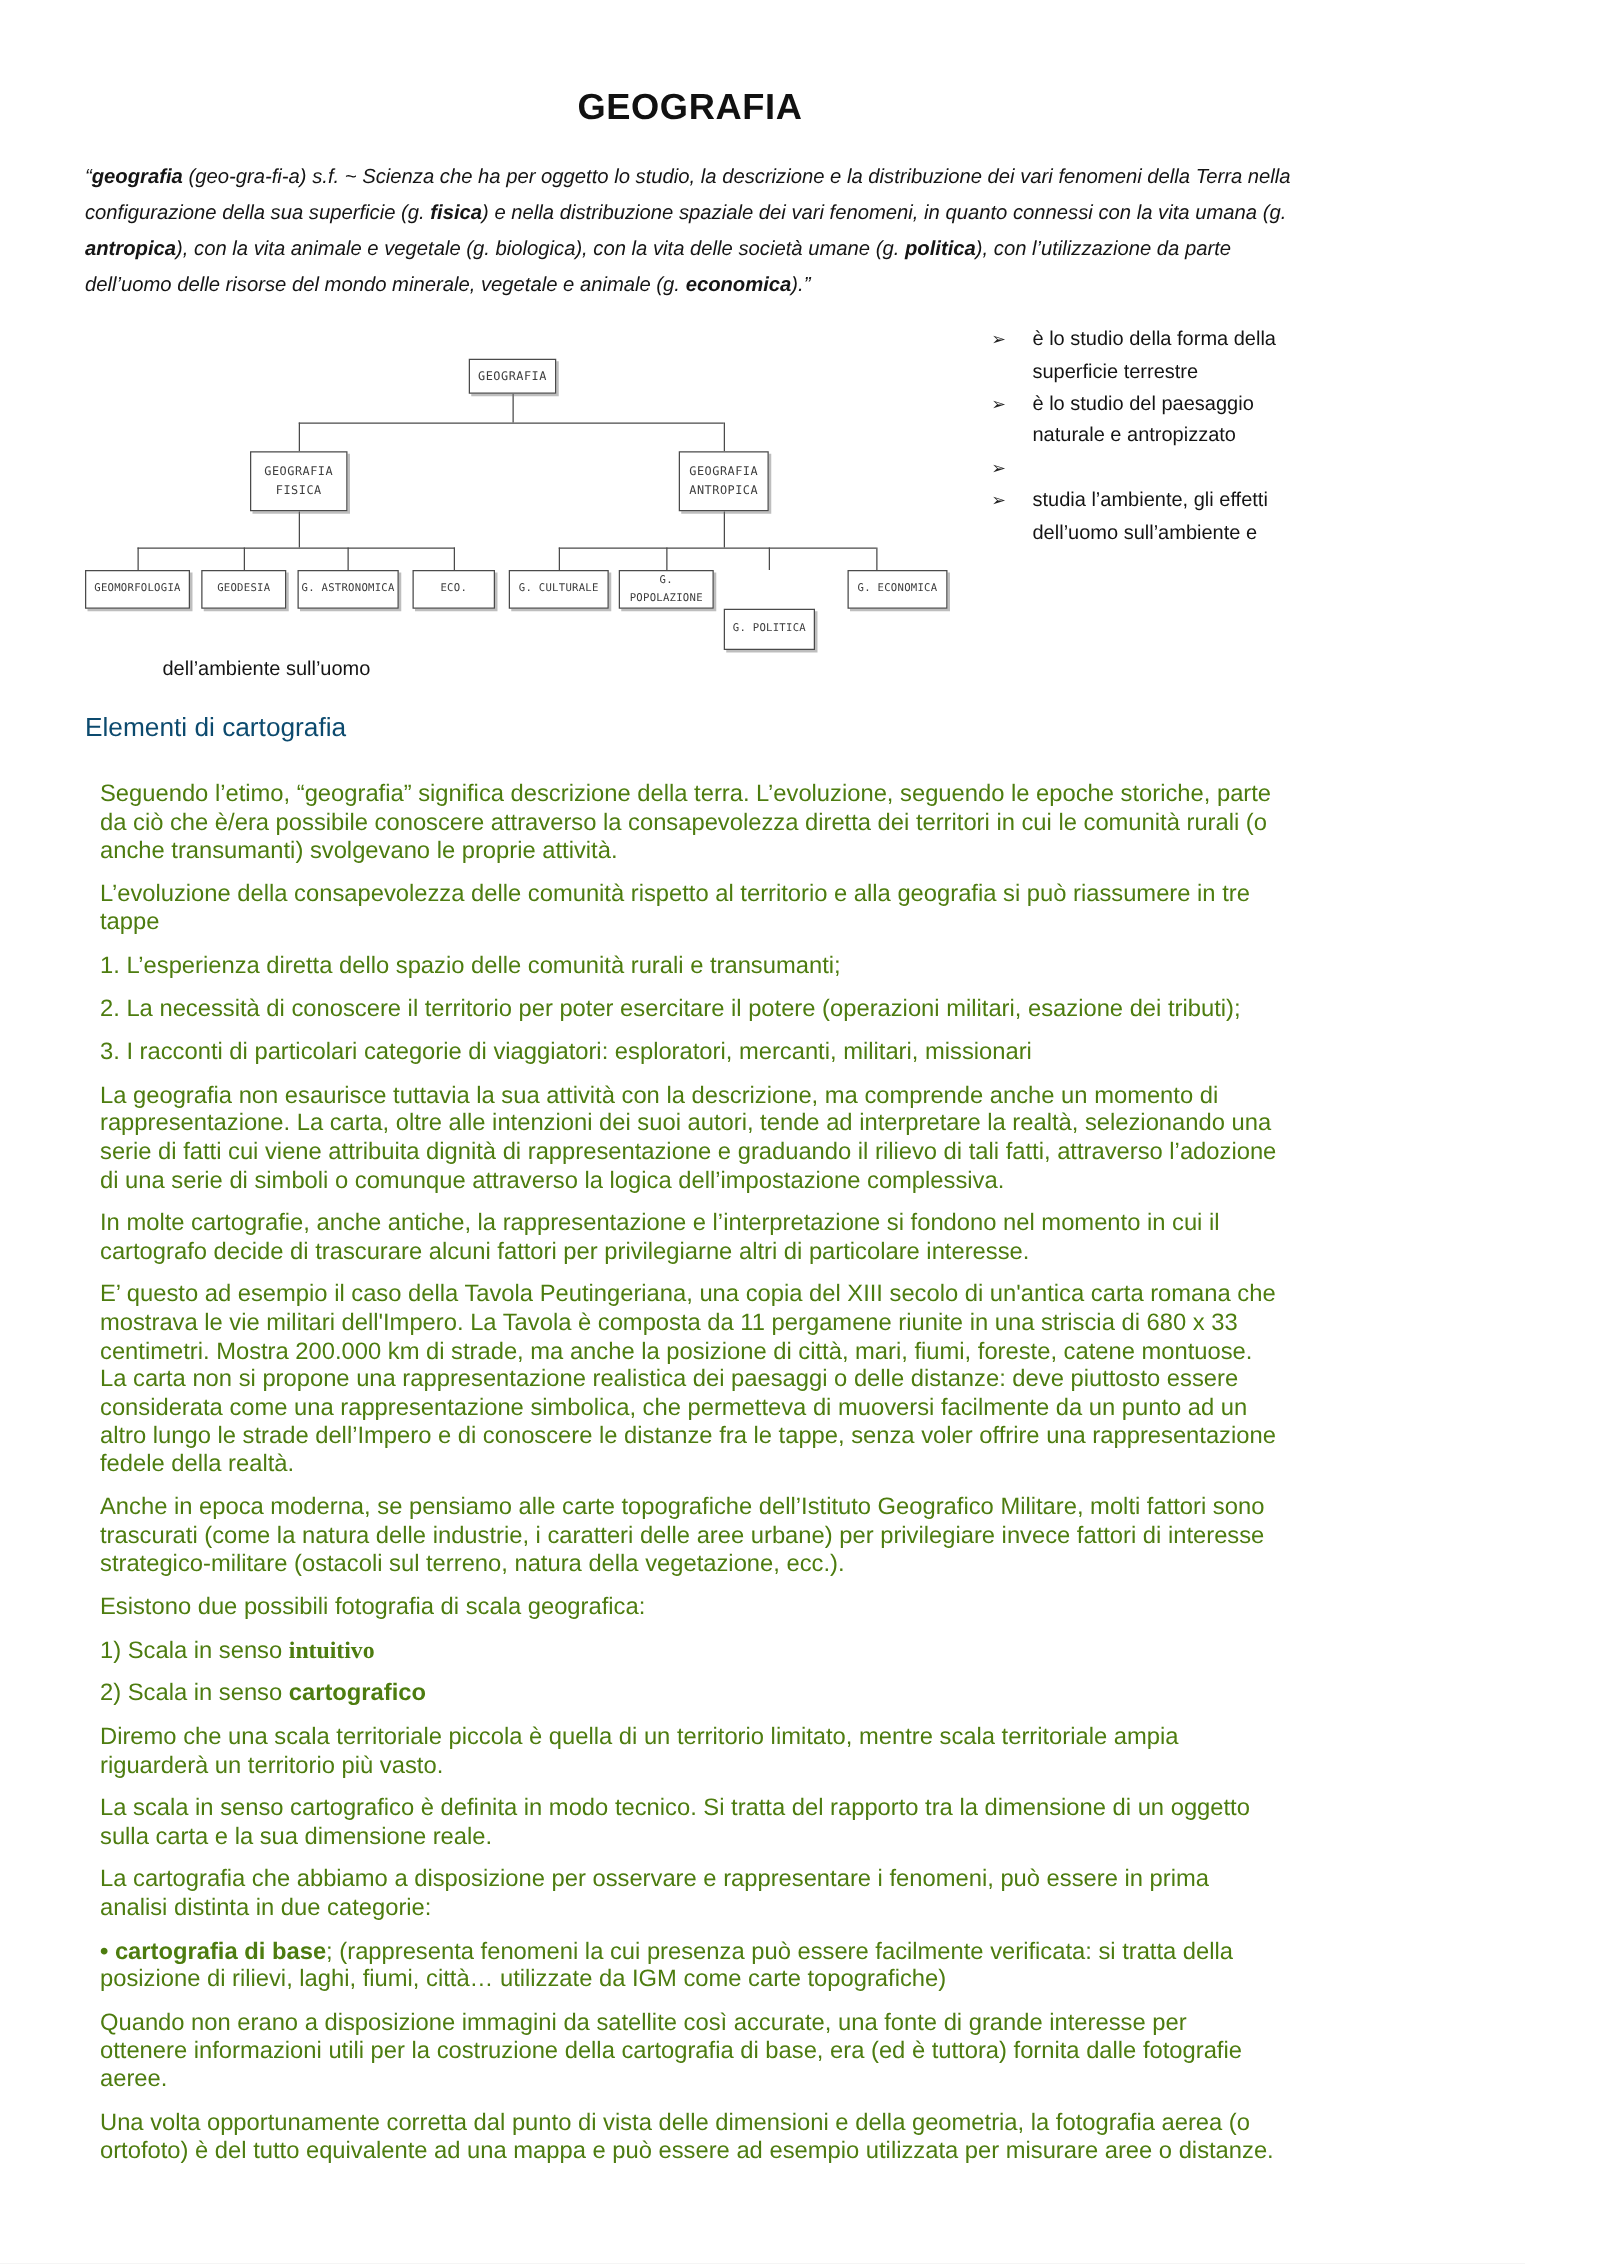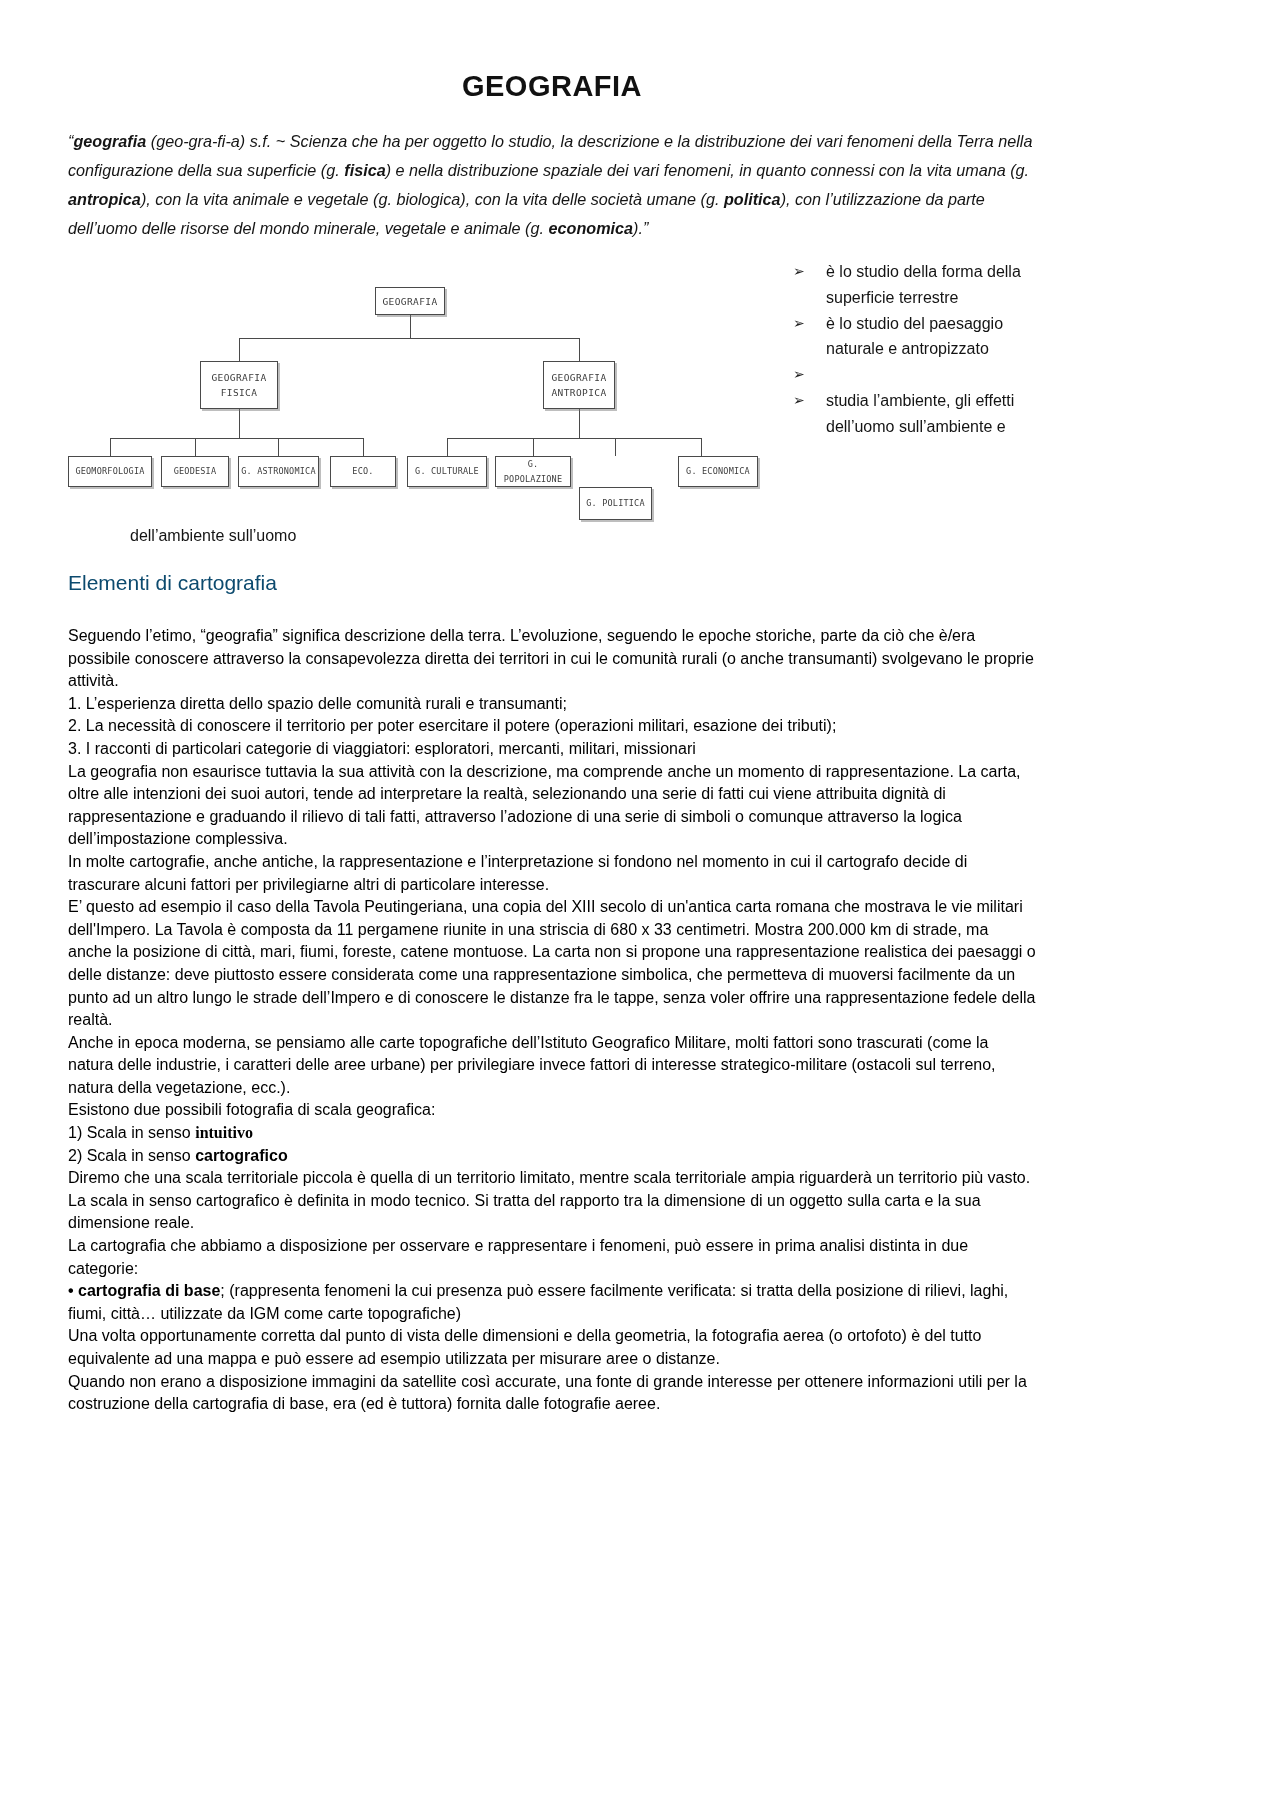--- a/index.html
+++ b/index.html
@@ -108,24 +108,24 @@
     color: #141414;
   }
   h2.section-heading {
     margin: 24px 0 0 0;
     font-size: 21px;
     font-weight: normal;
     color: #0c4a6e;
   }
   .body-text { margin-top: 30px; padding-bottom: 80px; }
   .body-text p {
-    margin: 0;
-    font-size: 16px;
+    margin: 12px;
+    font-size: 19px;
     line-height: 22.6px;
-    color: #000000;
+    color: #4d7c0f;
   }
 </style>
 </head>
 <body>
 
 <div class="page">
   <div class="content">
 
     <h1 class="doc-title">GEOGRAFIA</h1>
 
@@ -191,32 +191,33 @@
         </div>
       </div>
     </div>
 
     <p class="caption">dell’ambiente sull’uomo</p>
 
     <h2 class="section-heading">Elementi di cartografia</h2>
 
     <div class="body-text">
       <p><span>Seguendo l’etimo, “geografia” significa descrizione della terra. L’evoluzione, seguendo le epoche storiche, parte da ciò che è/era possibile conoscere attraverso la consapevolezza diretta dei territori in cui le comunità rurali (o anche transumanti) svolgevano le proprie attività.</span></p>
+      <p><span>L’evoluzione della consapevolezza delle comunità rispetto al territorio e alla geografia si può riassumere in tre tappe</span></p>
       <p><span>1. L’esperienza diretta dello spazio delle comunità rurali e transumanti;</span></p>
       <p><span>2. La necessità di conoscere il territorio per poter esercitare il potere (operazioni militari, esazione dei tributi);</span></p>
       <p><span>3. I racconti di particolari categorie di viaggiatori: esploratori, mercanti, militari, missionari</span></p>
       <p><span>La geografia non esaurisce tuttavia la sua attività con la descrizione, ma comprende anche un momento di rappresentazione. La carta, oltre alle intenzioni dei suoi autori, tende ad interpretare la realtà, selezionando una serie di fatti cui viene attribuita dignità di rappresentazione e graduando il rilievo di tali fatti, attraverso l’adozione di una serie di simboli o comunque attraverso la logica dell’impostazione complessiva.</span></p>
       <p><span>In molte cartografie, anche antiche, la rappresentazione e l’interpretazione si fondono nel momento in cui il cartografo decide di trascurare alcuni fattori per privilegiarne altri di particolare interesse.</span></p>
       <p><span>E’ questo ad esempio il caso della Tavola Peutingeriana, una copia del XIII secolo di un'antica carta romana che mostrava le vie militari dell'Impero. La Tavola è composta da 11 pergamene riunite in una striscia di 680 x 33 centimetri. Mostra 200.000 km di strade, ma anche la posizione di città, mari, fiumi, foreste, catene montuose. La carta non si propone una rappresentazione realistica dei paesaggi o delle distanze: deve piuttosto essere considerata come una rappresentazione simbolica, che permetteva di muoversi facilmente da un punto ad un altro lungo le strade dell’Impero e di conoscere le distanze fra le tappe, senza voler offrire una rappresentazione fedele della realtà.</span></p>
       <p><span>Anche in epoca moderna, se pensiamo alle carte topografiche dell’Istituto Geografico Militare, molti fattori sono trascurati (come la natura delle industrie, i caratteri delle aree urbane) per privilegiare invece fattori di interesse strategico-militare (ostacoli sul terreno, natura della vegetazione, ecc.).</span></p>
       <p><span>Esistono due possibili fotografia di scala geografica:</span></p>
       <p><span>1) Scala in senso </span><span style="font-weight: bold; font-family: Liberation Serif, serif;">intuitivo</span></p>
       <p><span>2) Scala in senso </span><span style="font-weight: bold;">cartografico</span></p>
       <p><span>Diremo che una scala territoriale piccola è quella di un territorio limitato, mentre scala territoriale ampia riguarderà un territorio più vasto.</span></p>
       <p><span>La scala in senso cartografico è definita in modo tecnico.  Si tratta del rapporto tra la dimensione di un oggetto sulla carta e la sua dimensione reale.</span></p>
       <p><span>La cartografia che abbiamo a disposizione per osservare e rappresentare i fenomeni, può essere in prima analisi distinta in due categorie:</span></p>
       <p><span style="font-weight: bold;">• cartografia di base</span><span>; (rappresenta fenomeni la cui presenza può essere facilmente verificata: si tratta della posizione di rilievi, laghi, fiumi, città… utilizzate da IGM come carte topografiche)</span></p>
+      <p><span>Quando non erano a disposizione immagini da satellite così accurate, una fonte di grande interesse per ottenere informazioni utili per la costruzione della cartografia di base, era (ed è tuttora) fornita dalle fotografie aeree.</span></p>
       <p><span>Una volta opportunamente corretta dal punto di vista delle dimensioni e della geometria, la fotografia aerea (o ortofoto) è del tutto equivalente ad una mappa e può essere ad esempio utilizzata per misurare aree o distanze.</span></p>
-      <p><span>Quando non erano a disposizione immagini da satellite così accurate, una fonte di grande interesse per ottenere informazioni utili per la costruzione della cartografia di base, era (ed è tuttora) fornita dalle fotografie aeree.</span></p>
     </div>
 
   </div>
 </div>
 
 </body></html>

